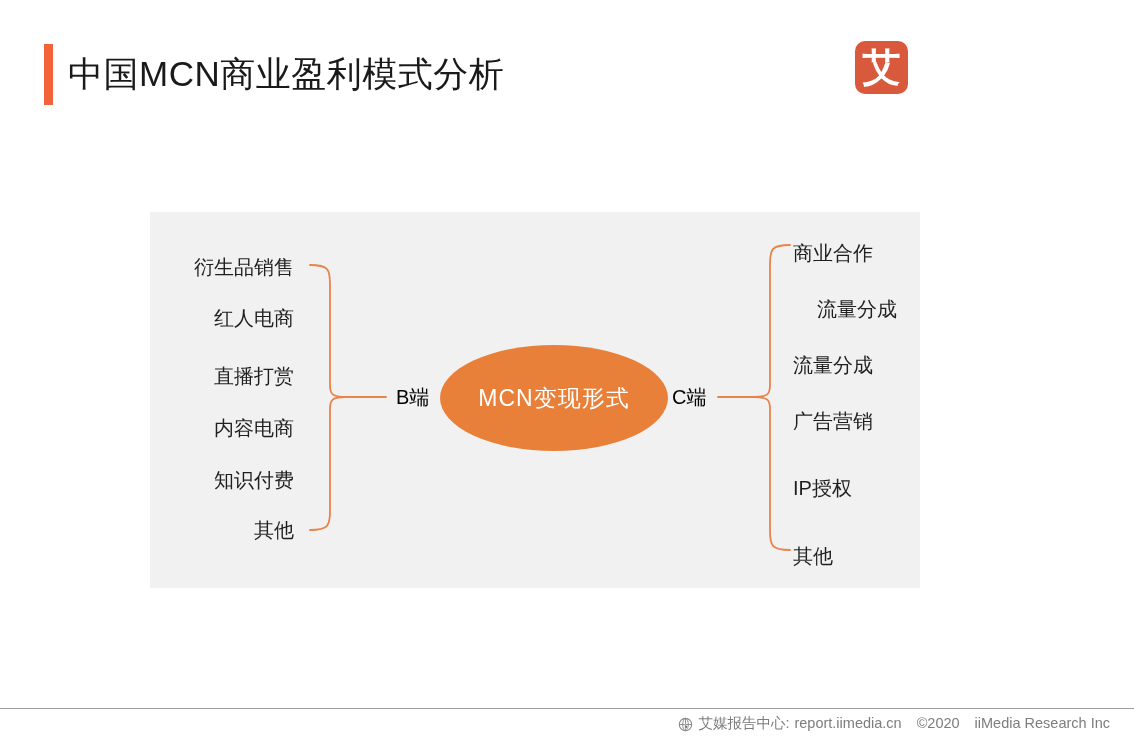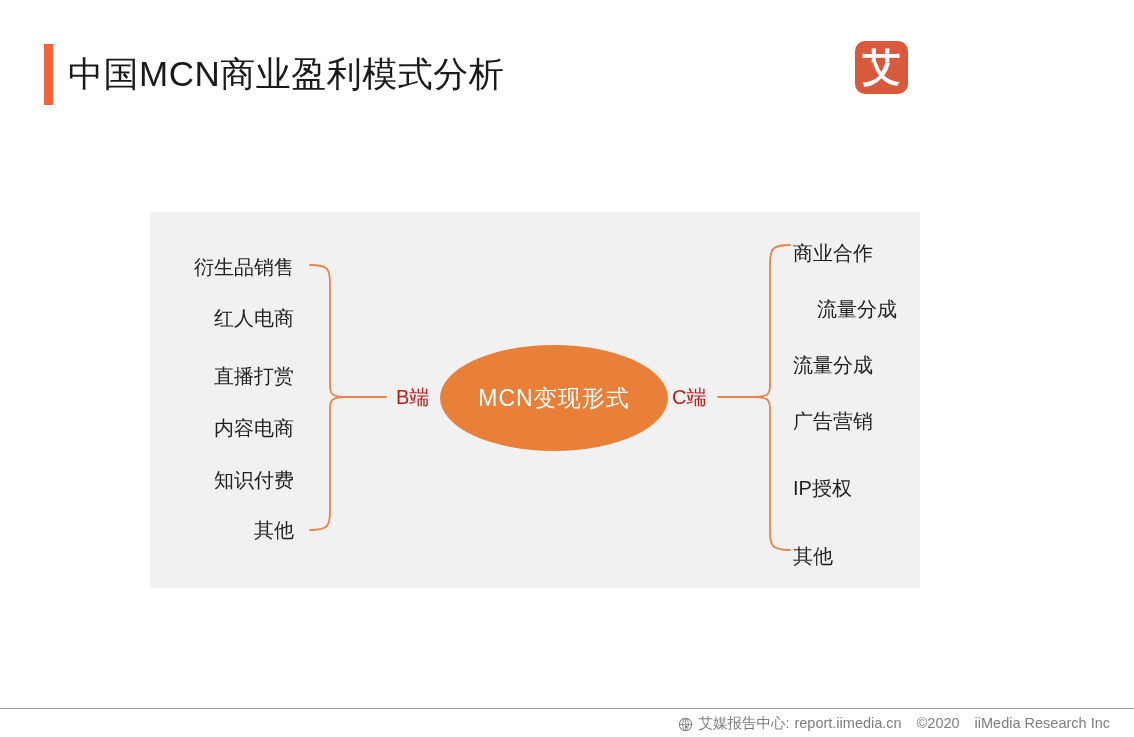--- a/index.html
+++ b/index.html
@@ -105,21 +105,21 @@
     color: #1f1f1f;
     white-space: nowrap;
   }
   .left-label { text-align: right; }
   .right-label { text-align: left; }
 
   .side-tag {
     position: absolute;
     font-size: 20px;
     line-height: 24px;
-    color: #b91c1c;
+    color: #000000;
     white-space: nowrap;
   }
 
   .center-ellipse {
     position: absolute;
     left: 290px;
     top: 133px;
     width: 228px;
     height: 106px;
     background: #e8803a;

